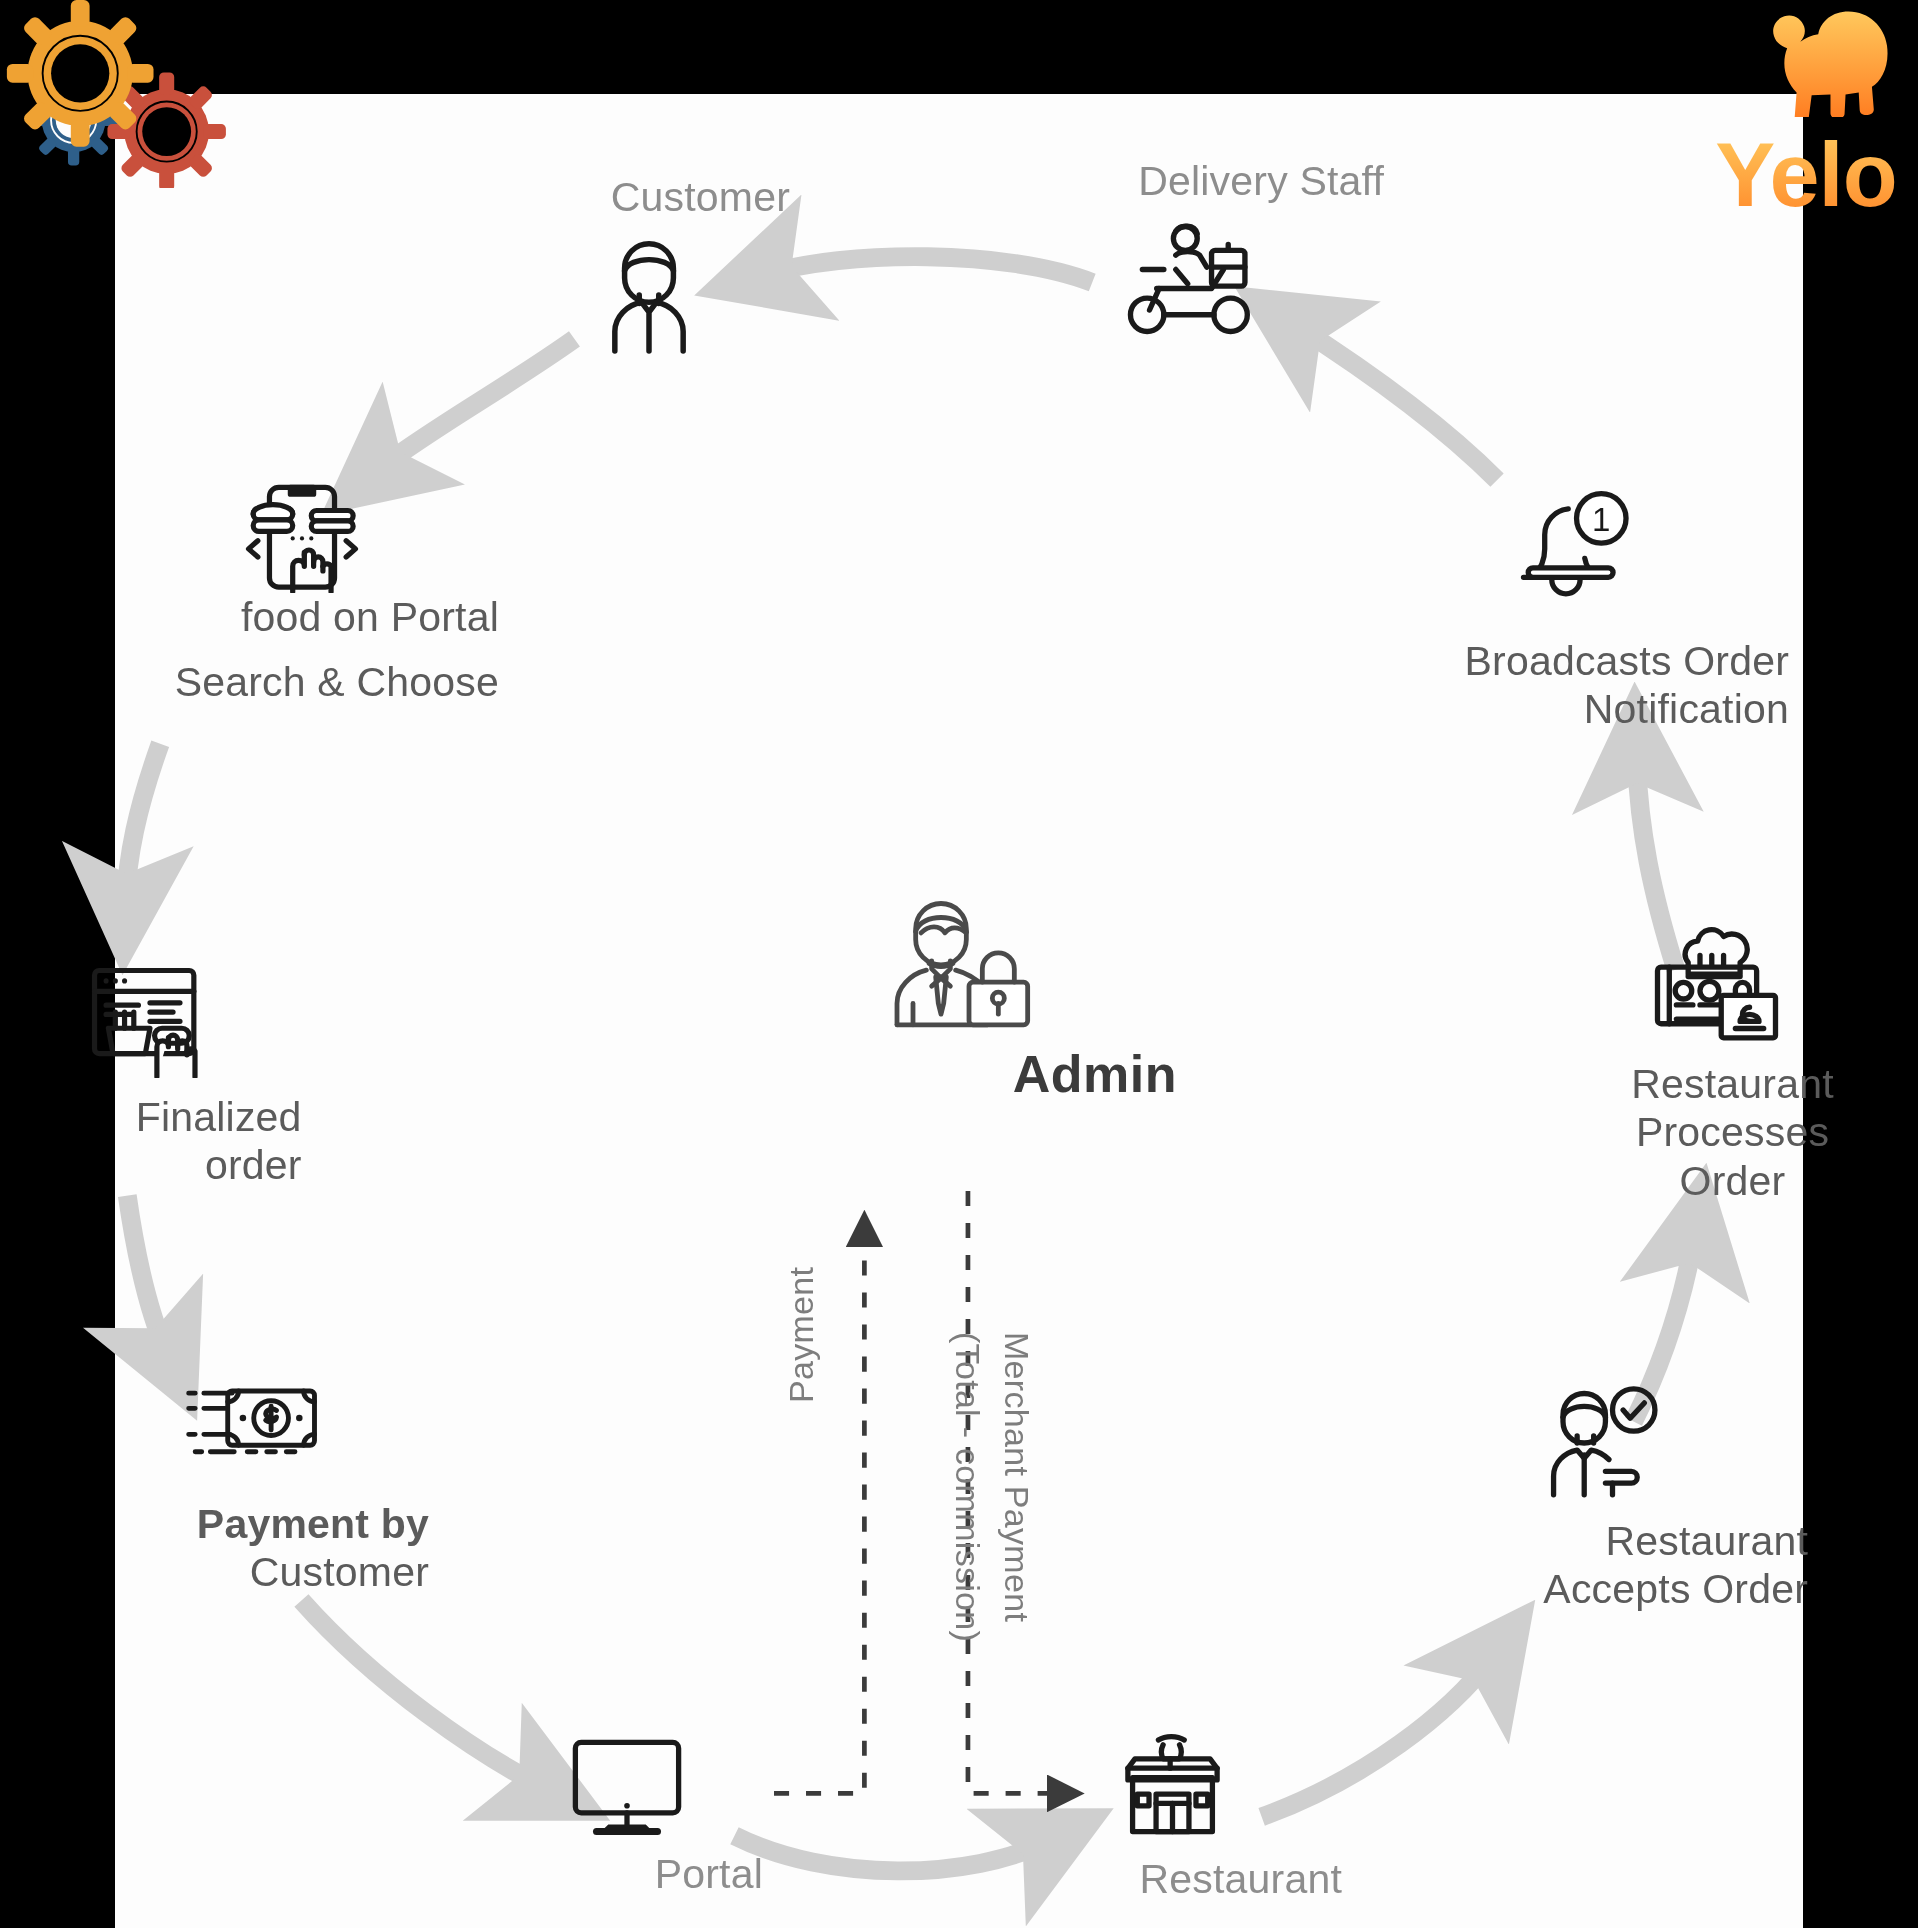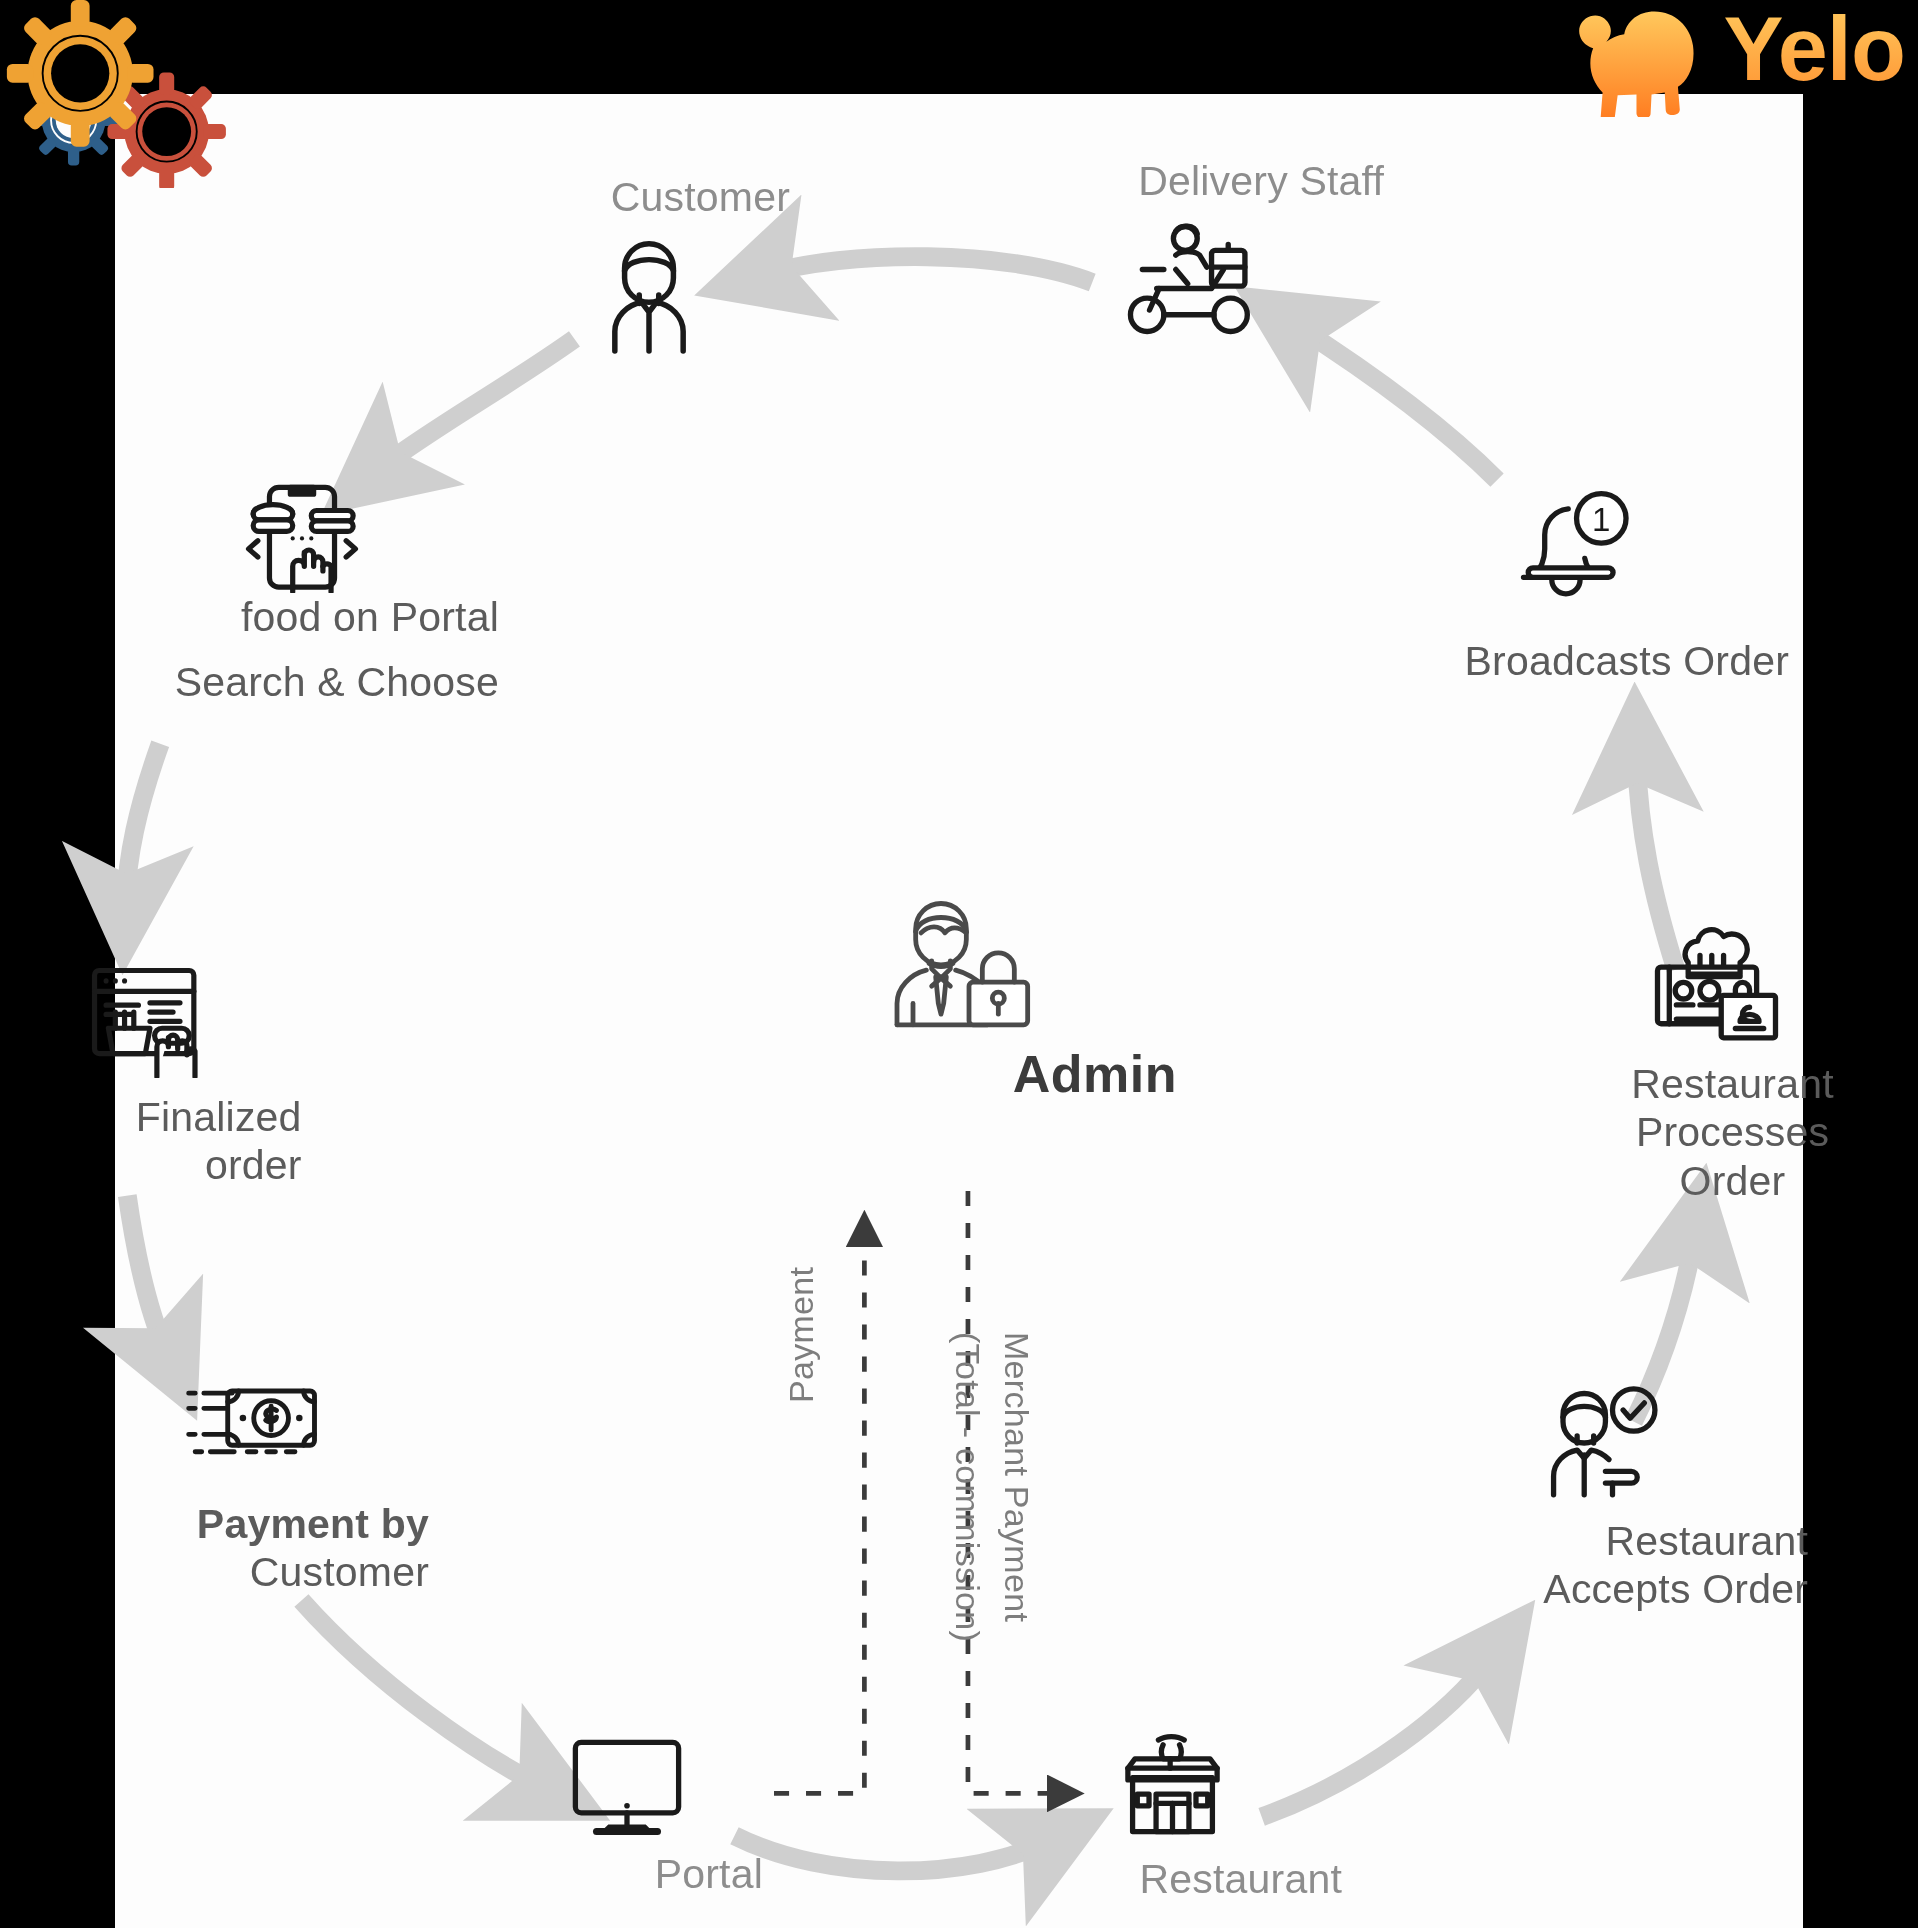--- a/index.html
+++ b/index.html
@@ -7,21 +7,21 @@
   body{font-family:"Liberation Sans", sans-serif;}
   #stage{position:relative;width:1918px;height:1928px;background:#000;overflow:hidden;}
   #panel{position:absolute;left:115px;top:94px;width:1688px;height:1834px;background:#fdfdfd;}
   .node{position:absolute;text-align:right;}
   .lbl{color:#8d8d8d;font-size:41px;line-height:1.15;letter-spacing:0.2px;white-space:nowrap;}
   .lbl-dark{color:#5b5b5b;font-size:41px;line-height:1.18;letter-spacing:0.2px;}
   .lbl-admin{color:#3b3b3b;font-size:52px;font-weight:bold;letter-spacing:0.5px;}
   .vlbl{position:absolute;color:#7d7d7d;font-size:34px;letter-spacing:0.3px;white-space:nowrap;}
   .icon svg{display:block;}
   .arrow{position:absolute;}
-  #logo{position:absolute;right:13px;top:3.8px;display:flex;gap:13px;}
+  #logo{position:absolute;right:13px;top:3.8px;display:flex;align-items:center;gap:13px;flex-direction:column;}
   #logo .word{font-size:90px;font-weight:bold;letter-spacing:-0.9px;
     background:linear-gradient(180deg,#FFC85C 0%,#FF8A2B 100%);
     -webkit-background-clip:text;background-clip:text;color:transparent;line-height:1;}
   #gears{position:absolute;left:0;top:0;}
 </style>
 </head>
 <body>
 
 <div id="stage">
 
@@ -330,20 +330,21 @@
       <svg width="132" height="118" viewBox="0 0 112 100" fill="none" stroke="#1a1a1a" stroke-width="4.5" stroke-linecap="round" stroke-linejoin="round">
         <path d="M22 74 c6 -6 10 -14 10 -24 v-12 a22 22 0 0 1 20 -22"></path>
         <path d="M66 58 c1 6 5 12 10 16"></path>
         <path d="M14 74 h72 a4 4 0 0 0 0 -8 h-64 a4 4 0 0 0 0 8 z" fill="#fff"></path>
         <path d="M38 76 a12 12 0 0 0 24 0"></path>
         <circle cx="80" cy="24" r="21" fill="#fff"></circle>
         <text x="80" y="35" font-family="Liberation Sans, sans-serif" font-size="28" fill="#1a1a1a" stroke="none" text-anchor="middle">1</text>
       </svg>
     </div>
     <div class="lbl-dark" style="margin-top:29px;">Broadcasts Order</div>
+    <div class="lbl-dark">Notification</div>
   </div>
 
   <div class="node" style="left:744px;top:899px;width:433px;">
     <div class="icon" style="display:flex;justify-content:center;">
       <svg width="160" height="137" viewBox="0 0 120 102" fill="none" stroke="#4a4a4a" stroke-width="3.6" stroke-linecap="round" stroke-linejoin="round">
         <path d="M26 22 a19 19 0 0 1 38 0 v8 a19 19 0 0 1 -38 0 z"></path>
         <path d="M26 24 c4 -14 34 -14 38 0"></path>
         <path d="M30 25 c6 -6 14 -6 18 0 c4 -5 10 -5 16 0"></path>
         <path d="M36 48 a14 10 0 0 0 18 0"></path>
         <path d="M38 46 v6 l7 7 l-7 6"></path>

